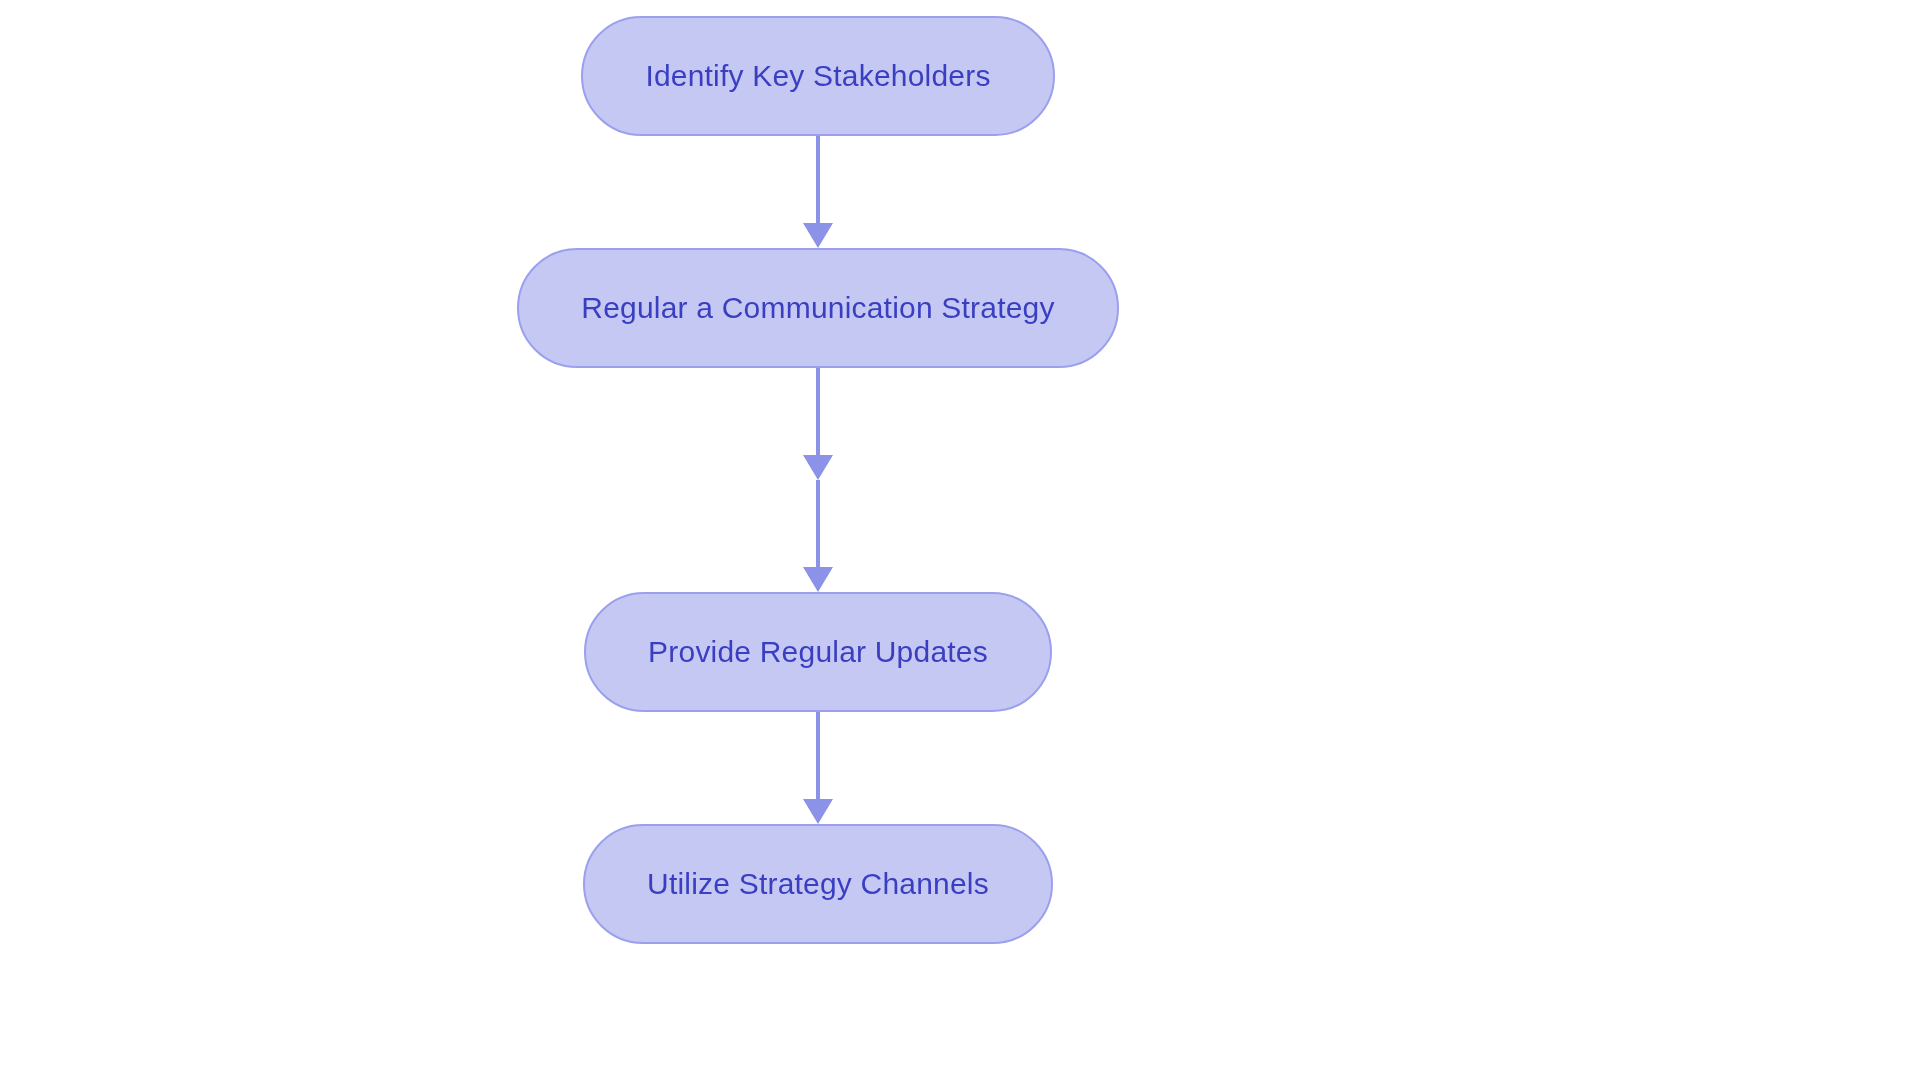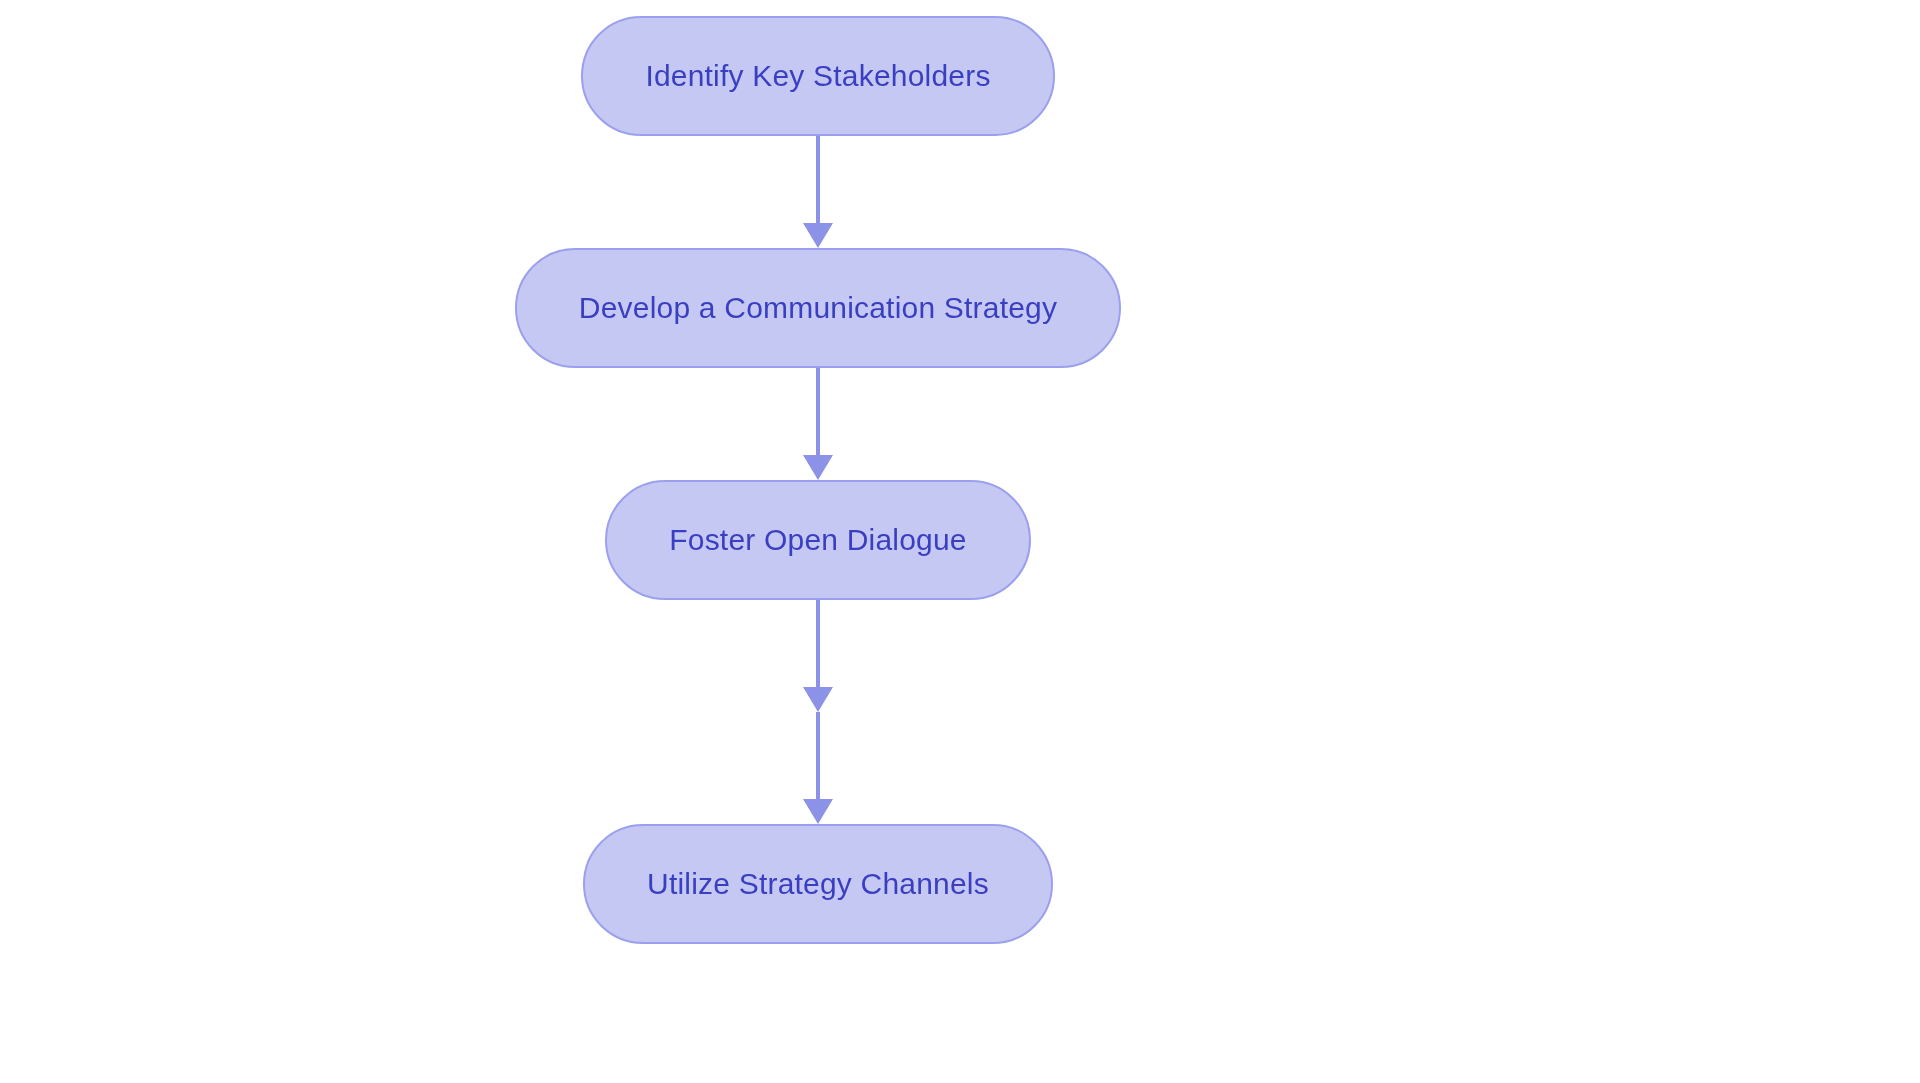--- a/index.html
+++ b/index.html
@@ -66,40 +66,40 @@
   <div class="node">
     <span class="node-label">Identify Key Stakeholders</span>
   </div>
 
   <div class="connector">
     <div class="line"></div>
     <div class="head"></div>
   </div>
 
   <div class="node">
-    <span class="node-label">Develop a Communication Strategy</span>
-  </div>
-
-  <div class="connector">
-    <div class="line"></div>
-    <div class="head"></div>
-  </div>
-
-  <div class="node">
-    <span class="node-label">Foster Open Dialogue</span>
+    <span class="node-label">Regular a Communication Strategy</span>
   </div>
 
   <div class="connector">
     <div class="line"></div>
     <div class="head"></div>
   </div>
 
 
   <div class="connector">
     <div class="line"></div>
     <div class="head"></div>
   </div>
 
   <div class="node">
+    <span class="node-label">Provide Regular Updates</span>
+  </div>
+
+  <div class="connector">
+    <div class="line"></div>
+    <div class="head"></div>
+  </div>
+
+  <div class="node">
     <span class="node-label">Utilize Strategy Channels</span>
   </div>
 
 </div>
 
 </body></html>

